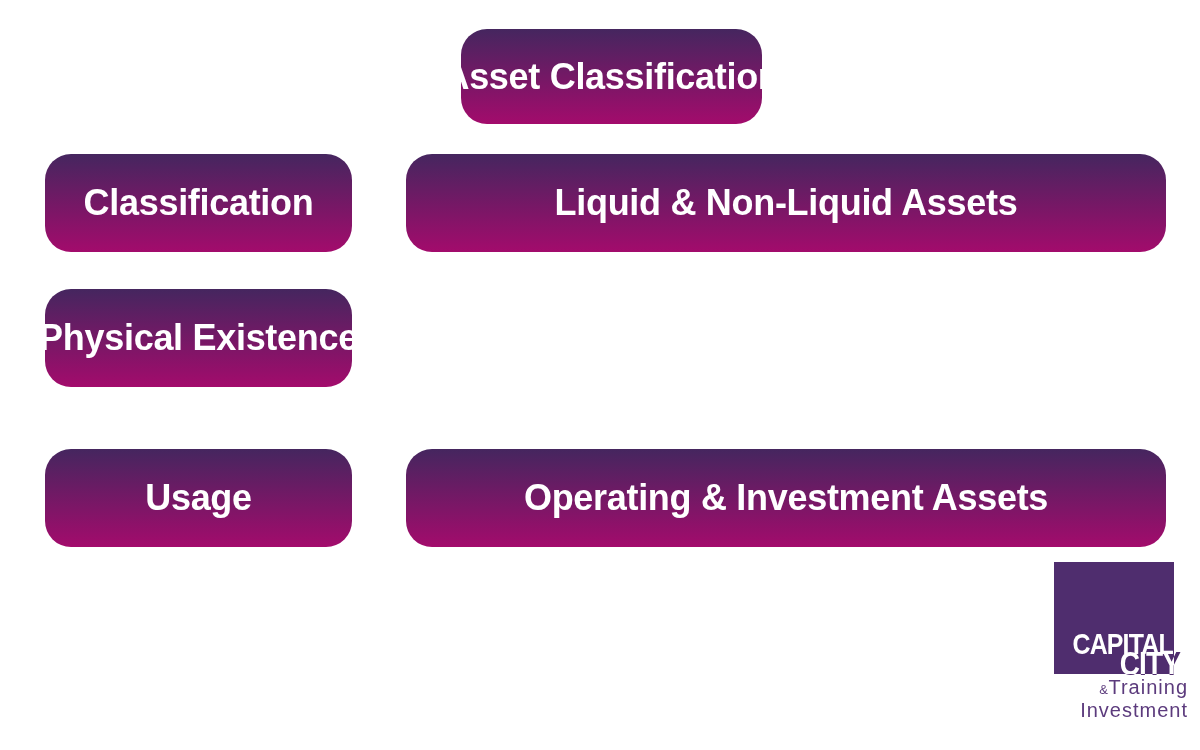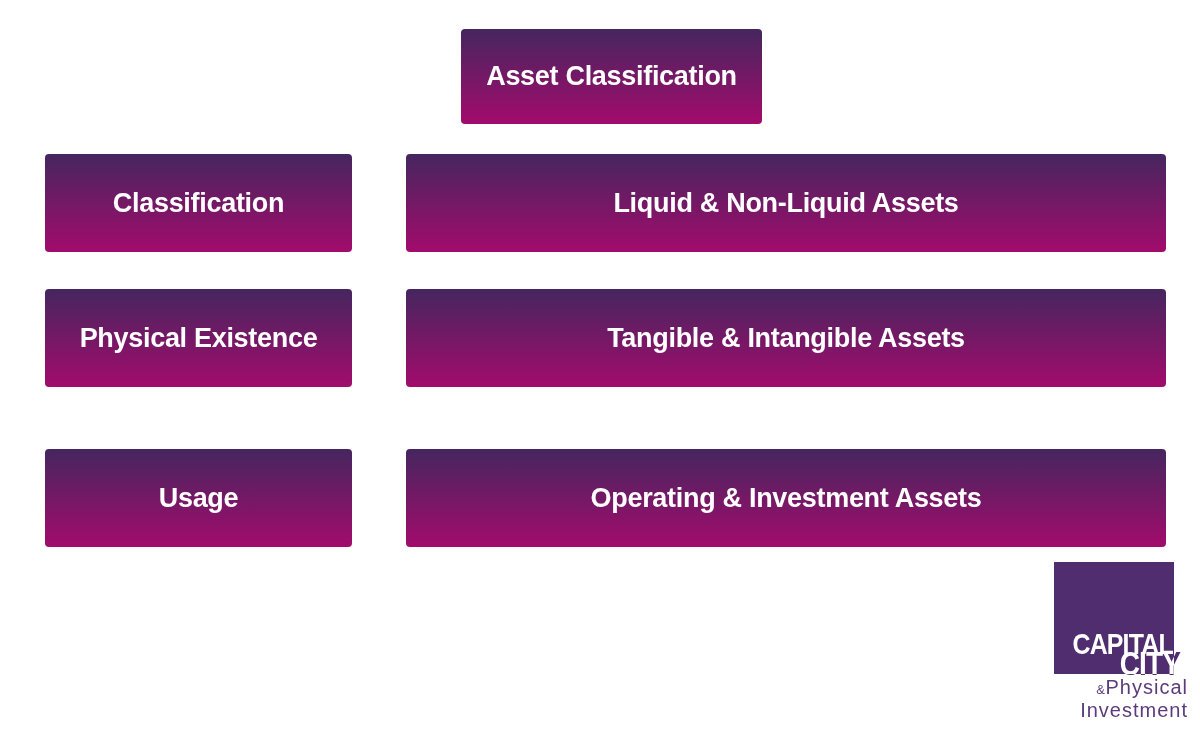--- a/index.html
+++ b/index.html
@@ -13,26 +13,26 @@
   html,body{margin:0;padding:0;background:#fff;}
   .canvas{
     position:relative;
     width:1200px;height:750px;
     background:var(--page-bg);
     font-family:"Liberation Sans", sans-serif;
     overflow:hidden;
   }
   .gbox{
     position:absolute;
-    border-radius:4px;
+    border-radius:26px;
     background:linear-gradient(180deg, var(--gradient-top) 0%, var(--gradient-bottom) 100%);
     color:var(--box-text);
     display:flex;align-items:center;justify-content:center;
     font-weight:700;
-    font-size:27px;
+    font-size:36px;
     letter-spacing:-0.3px;
     white-space:nowrap;
     text-align:center;
   }
   .header-box{left:461px;top:29px;width:301px;height:95px;}
   .cat-box{left:45px;width:307px;height:98px;}
   .asset-box{left:392px;width:760px;height:98px;margin-left:14px;}
   .row-0{top:154px;}
   .row-1{top:289px;text-align:center;}
   .row-2{top:449px;}
@@ -82,32 +82,31 @@
 <body>
 
 <div class="canvas">
 
   <div class="gbox header-box">Asset Classification</div>
 
   <div class="gbox cat-box row-0">Classification</div>
   <div class="gbox asset-box row-0">Liquid &amp; Non-Liquid Assets</div>
 
   <div class="gbox cat-box row-1">Physical Existence</div>
-  <div class="gbox asset-box row-1">Tangible &amp; Intangible Assets</div>
 
   <div class="gbox cat-box row-2">Usage</div>
   <div class="gbox asset-box row-2">Operating &amp; Investment Assets</div>
 
   <div class="logo">
     <div class="logo-square-wrap">
       <div class="logo-city-ghost logo-city-text">CITY</div>
       <div class="logo-square">
         <div class="logo-capital">CAPITAL</div>
         <div class="logo-city logo-city-text">CITY</div>
       </div>
     </div>
     <div class="logo-sub">
-      <div class="logo-sub-line"><span class="logo-amp">&amp;</span><span>Physical</span></div>
+      <div class="logo-sub-line"><span class="logo-amp">&amp;</span><span>Training</span></div>
       <div class="logo-sub-line">Investment</div>
     </div>
   </div>
 
 </div>
 
 </body></html>

